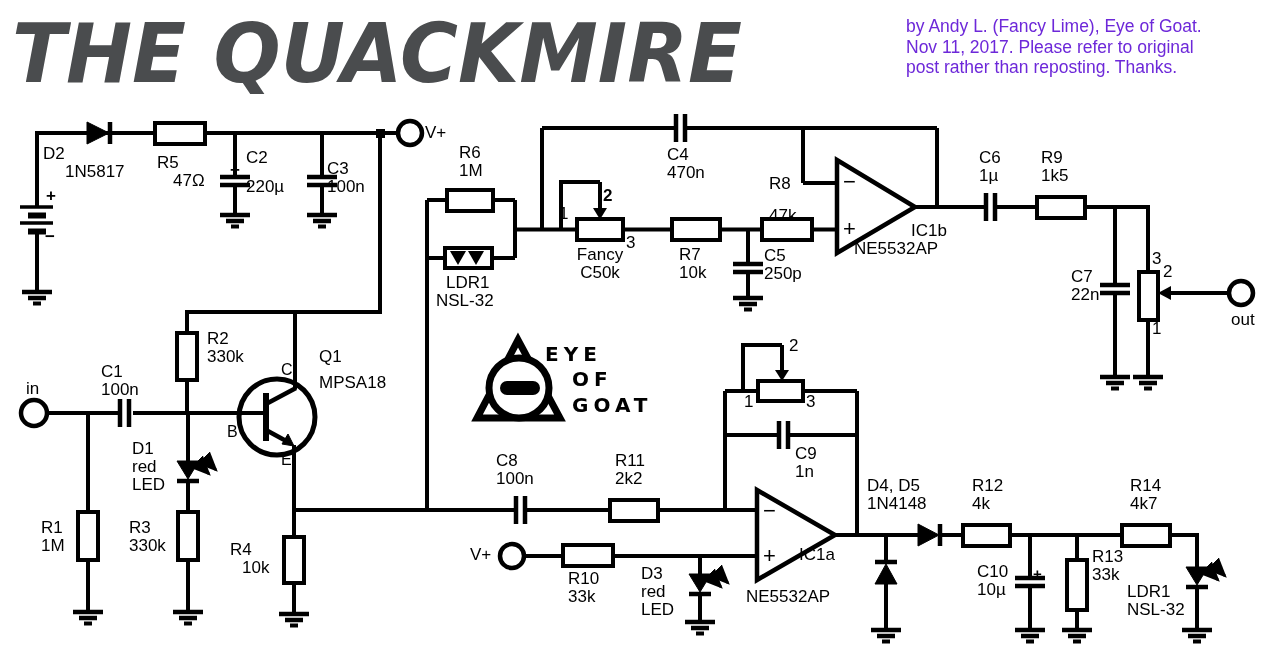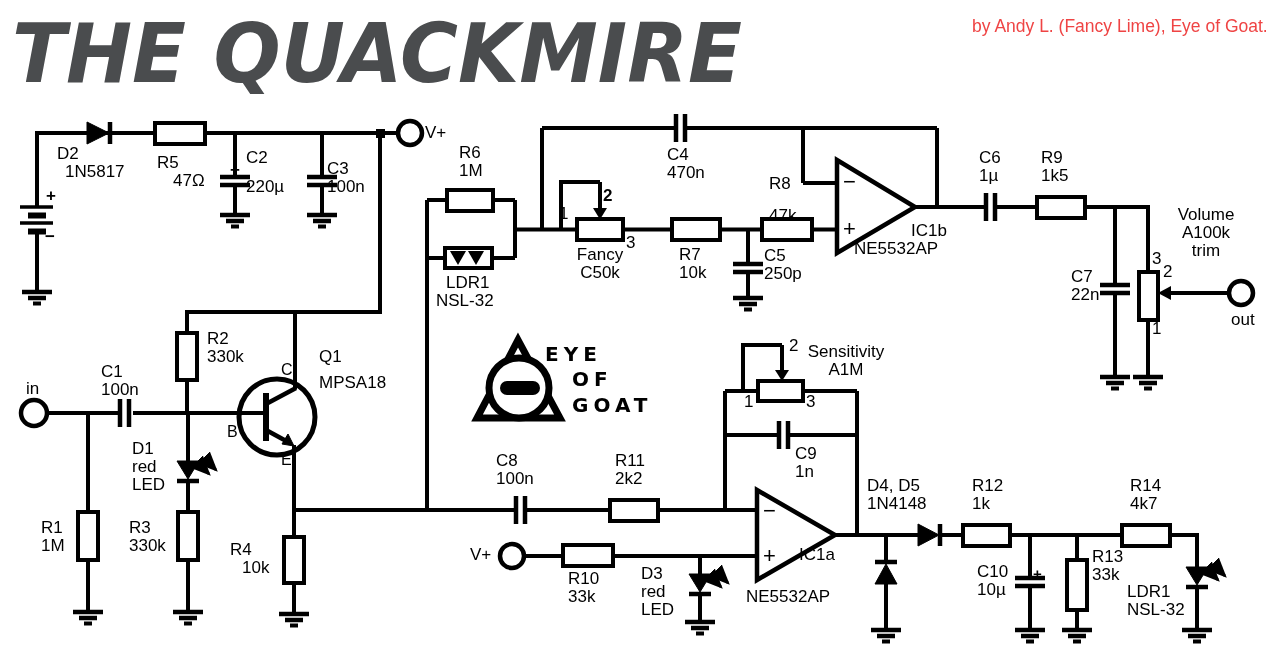--- a/index.html
+++ b/index.html
@@ -8,21 +8,21 @@
   #wires{position:absolute;left:0;top:0;}
   .lbl{position:absolute;font:17px/18px "Liberation Sans",sans-serif;color:#000;white-space:nowrap;}
   .lbl-c{position:absolute;font:17px/18px "Liberation Sans",sans-serif;color:#000;text-align:center;}
   .pin{position:absolute;font:17px/17px "Liberation Sans",sans-serif;color:#000;}
   .pin-b{font-weight:bold;}
   .sign{position:absolute;font:17px/17px "Liberation Sans",sans-serif;font-weight:bold;color:#000;}
   .opsign{position:absolute;font:22px/22px "Liberation Sans",sans-serif;color:#000;}
   #title{position:absolute;left:12px;top:0px;font-family:"DejaVu Sans",sans-serif;
          font-weight:bold;font-style:italic;font-size:79px;line-height:104px;
          color:#4a4c4e;letter-spacing:0px;white-space:nowrap;transform:scaleY(1.04);transform-origin:0 0;}
-  #attrib{position:absolute;left:972px;top:16px;font:17.5px/20.5px "Liberation Sans",sans-serif;color:#ef4444;}
+  #attrib{position:absolute;left:906px;top:16px;font:17.5px/20.5px "Liberation Sans",sans-serif;color:#6d28d9;}
   .logo-word{position:absolute;font-family:"DejaVu Sans",sans-serif;font-weight:bold;
              font-size:20px;line-height:20px;letter-spacing:5px;color:#000;}
 </style>
 </head>
 <body>
 
 <div id="stage">
 
   <svg id="wires" width="1280" height="656" viewBox="0 0 1280 656">
     <defs>
@@ -266,23 +266,25 @@
       <polygon points="518,340 477,418 560,418" fill="none" stroke="#000" stroke-width="7"></polygon>
       <circle cx="519" cy="388" r="30" fill="#fff" stroke="#000" stroke-width="7"></circle>
       <rect x="500" y="381" width="40" height="14" rx="7" fill="#000"></rect>
     </g>
   </svg>
 
   <div id="title">THE QUACKMIRE</div>
 
   <div id="attrib">
     <div>by Andy L. (Fancy Lime), Eye of Goat.</div>
+    <div>Nov 11, 2017. Please refer to original</div>
+    <div>post rather than reposting. Thanks.</div>
   </div>
 
-  <div class="lbl" style="left:57px;top:145px">D2</div>
+  <div class="lbl" style="left:43px;top:145px">D2</div>
   <div class="lbl" style="left:65px;top:163px">1N5817</div>
   <div class="lbl" style="left:157px;top:154px">R5</div>
   <div class="lbl" style="left:173px;top:172px">47Ω</div>
   <div class="sign" style="left:230px;top:161px">+</div>
   <div class="lbl" style="left:246px;top:149px">C2</div>
   <div class="lbl" style="left:246px;top:178px">220µ</div>
   <div class="lbl" style="left:327px;top:160px">C3</div>
   <div class="lbl" style="left:327px;top:178px">100n</div>
   <div class="lbl" style="left:425px;top:124px">V+</div>
   <div class="sign" style="left:46px;top:187px">+</div>
@@ -330,61 +332,52 @@
   <div class="opsign" style="left:843px;top:171px">−</div>
   <div class="opsign" style="left:843px;top:218px">+</div>
   <div class="lbl" style="left:911px;top:222px">IC1b</div>
   <div class="lbl" style="left:854px;top:240px">NE5532AP</div>
   <div class="lbl" style="left:979px;top:149px">C6</div>
   <div class="lbl" style="left:979px;top:167px">1µ</div>
   <div class="lbl" style="left:1041px;top:149px">R9</div>
   <div class="lbl" style="left:1041px;top:167px">1k5</div>
   <div class="lbl" style="left:1071px;top:268px">C7</div>
   <div class="lbl" style="left:1071px;top:286px">22n</div>
-  <div class="lbl-c" style="left:1170px;top:206px;width:72px">
-    <div>Volume</div>
-    <div>A100k</div>
-    <div>trim</div>
-  </div>
   <div class="pin" style="left:1152px;top:250px">3</div>
   <div class="pin" style="left:1163px;top:263px">2</div>
   <div class="pin" style="left:1152px;top:320px">1</div>
   <div class="lbl" style="left:1231px;top:311px">out</div>
 
   <div class="logo-word" style="left:545px;top:344px">EYE</div>
   <div class="logo-word" style="left:572px;top:369px">OF</div>
   <div class="logo-word" style="left:572px;top:395px">GOAT</div>
 
   <div class="lbl" style="left:496px;top:452px">C8</div>
   <div class="lbl" style="left:496px;top:470px">100n</div>
   <div class="lbl" style="left:615px;top:452px">R11</div>
   <div class="lbl" style="left:615px;top:470px">2k2</div>
-  <div class="lbl-c" style="left:798px;top:343px;width:96px">
-    <div>Sensitivity</div>
-    <div>A1M</div>
-  </div>
   <div class="pin" style="left:789px;top:337px">2</div>
   <div class="pin" style="left:744px;top:393px">1</div>
   <div class="pin" style="left:806px;top:393px">3</div>
   <div class="lbl" style="left:795px;top:445px">C9</div>
   <div class="lbl" style="left:795px;top:463px">1n</div>
   <div class="lbl" style="left:470px;top:546px">V+</div>
   <div class="lbl" style="left:568px;top:570px">R10</div>
   <div class="lbl" style="left:568px;top:588px">33k</div>
   <div class="lbl" style="left:641px;top:565px">D3</div>
   <div class="lbl" style="left:641px;top:583px">red</div>
   <div class="lbl" style="left:641px;top:601px">LED</div>
   <div class="opsign" style="left:763px;top:500px">−</div>
   <div class="opsign" style="left:763px;top:545px">+</div>
   <div class="lbl" style="left:799px;top:546px">IC1a</div>
   <div class="lbl" style="left:746px;top:588px">NE5532AP</div>
   <div class="lbl" style="left:867px;top:477px">D4, D5</div>
   <div class="lbl" style="left:867px;top:495px">1N4148</div>
   <div class="lbl" style="left:972px;top:477px">R12</div>
-  <div class="lbl" style="left:972px;top:495px">1k</div>
+  <div class="lbl" style="left:972px;top:495px">4k</div>
   <div class="lbl" style="left:977px;top:563px">C10</div>
   <div class="lbl" style="left:977px;top:581px">10µ</div>
   <div class="sign" style="left:1033px;top:565px;font-size:15px">+</div>
   <div class="lbl" style="left:1092px;top:548px">R13</div>
   <div class="lbl" style="left:1092px;top:566px">33k</div>
   <div class="lbl" style="left:1130px;top:477px">R14</div>
   <div class="lbl" style="left:1130px;top:495px">4k7</div>
   <div class="lbl" style="left:1127px;top:583px">LDR1</div>
   <div class="lbl" style="left:1127px;top:601px">NSL-32</div>
 

